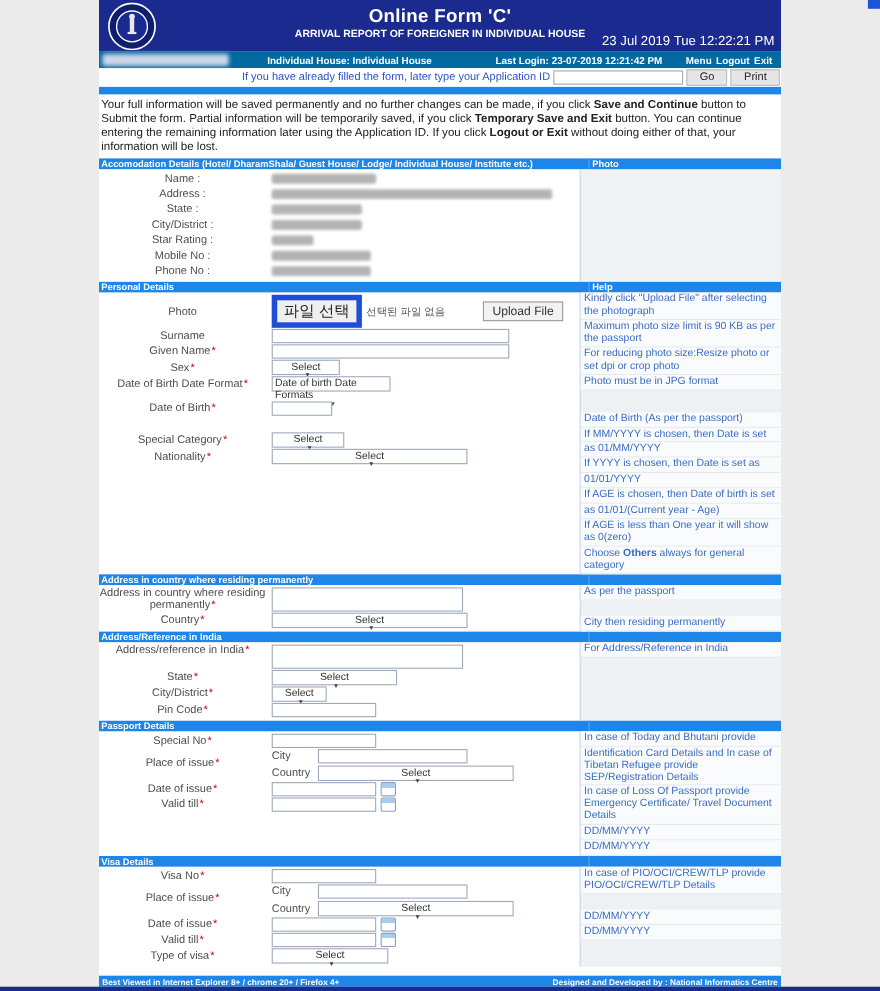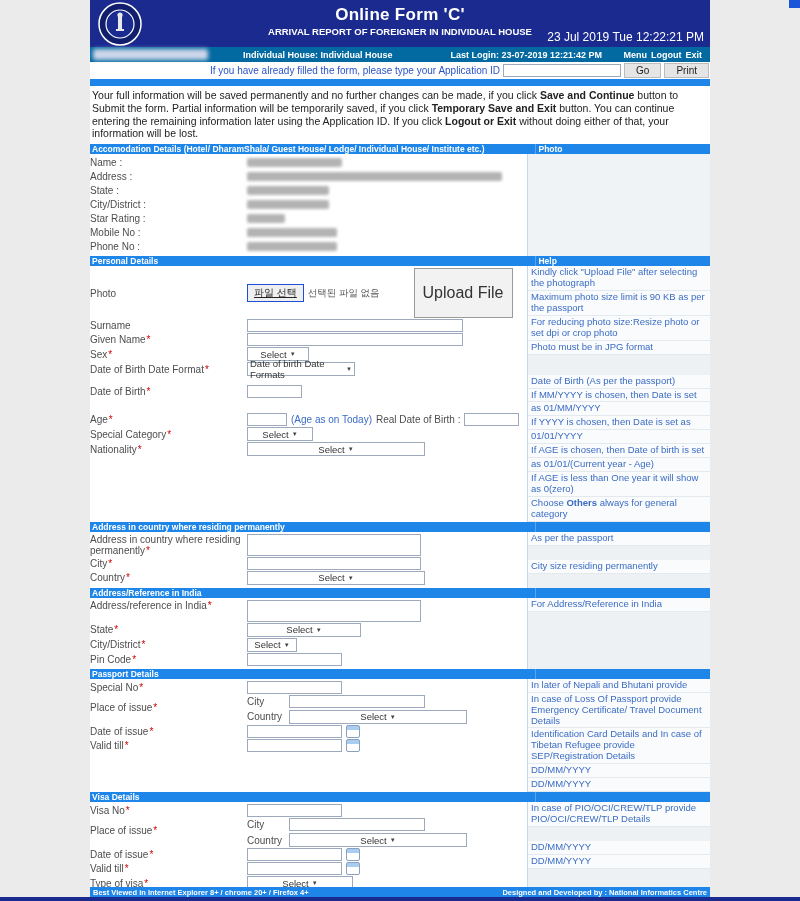--- a/index.html
+++ b/index.html
@@ -43,36 +43,36 @@
   .main { width:437px; background:#fff; padding:2px 0; }
   .helpcol { width:183px; background:#eef1f4; border-left:1px solid #c3d8ee; font-size:9.5px; color:#3a6cc4; }
   .photoarea { background:#f0f3f5; }
   .hl { padding:1px 3px; background:#fafbfc; border-bottom:1px solid #e4e9ee; line-height:1.15; }
   .hl .b { font-weight:bold; }
   .gap8 { height:8px; } .gap14 { height:14px; } .gap20 { height:20px; }
 
   
   .frow { display:flex; align-items:center; margin-bottom:1px; min-height:13px; font-size:10px; color:#4d4d4d; }
   .frow.top { align-items:flex-start; }
-  .flabel { width:157px; min-width:157px; text-align:left; padding-right:5px; }
+  .flabel { width:157px; min-width:157px; text-align:center; padding-right:5px; }
   .req { color:#d00000; margin-left:1px; }
   .ffield { flex:1; display:flex; align-items:center; gap:4px; flex-wrap:wrap; }
   .inp { height:13px; border:1px solid #9daabb; background:#fff; font-size:10px; padding:0 2px; }
   .ta { border:1px solid #9daabb; background:#fff; height:22px; resize:none; }
-  .sel { display:inline-flex; justify-content:center; align-items:center; height:14px; border:1px solid #9daabb; background:#fff; font-size:9.5px; color:#333; padding:0 2px; cursor:pointer; }
+  .sel { display:inline-flex; justify-content:flex-start; align-items:center; height:14px; border:1px solid #9daabb; background:#fff; font-size:9.5px; color:#333; padding:0 2px; cursor:pointer;flex-direction:column; }
   .arr { font-size:6px; color:#444; margin-left:3px; }
   .cal { display:inline-block; width:14px; height:13px; border:1px solid #8aa0c0; background:linear-gradient(#a9ccf1 0 4px, #fff 4px); border-radius:2px; cursor:pointer; }
   .blur { display:inline-block; height:9px; background:#b3b3b3; border-radius:2px; filter:blur(1.5px); }
   .note-blue { color:#3a6cc4; }
   .sub2 { display:flex; flex-direction:column; gap:2px; }
   .subrow { display:flex; align-items:center; gap:4px; }
   .sublab { width:38px; }
-  .filebtn { border:1px solid #1d4ed8; background:#efefef; font-size:10px; color:#222; padding:1px 6px; cursor:pointer;text-decoration:underline; }
+  .filebtn { border:5px solid #1d4ed8; background:#efefef; font-size:14px; color:#222; padding:1px 6px; cursor:pointer; }
   .filestatus { font-size:9.5px; color:#555; }
-  .btn { border:1px solid #9a9a9a; background:#f2f2f2; color:#333; font-size:16px; padding:15px 8px; cursor:pointer; }
+  .btn { border:1px solid #9a9a9a; background:#f2f2f2; color:#333; font-size:11px; padding:2px 8px; cursor:pointer; }
 
   
   .footer { position:absolute; left:90px; bottom:4px; width:620px; height:10px; background:#1e86e8; color:#fff; font-size:7.5px; font-weight:bold; display:flex; justify-content:space-between; align-items:center; padding:0 3px; }
   .bottomstrip { position:absolute; bottom:0; left:0; width:800px; height:4px; background:#1b2a8f; }
 </style>
 </head>
 <body>
 
 <div class="page">
   <div class="corner-artifact"></div>
@@ -101,21 +101,21 @@
       <span class="mb-context">Individual House: Individual House</span>
       <span class="mb-login">Last Login: 23-07-2019 12:21:42 PM</span>
       <span class="mb-right">
         <span class="mb-link">Menu</span>
         <span class="mb-link">Logout</span>
         <span class="mb-link">Exit</span>
       </span>
     </div>
 
     <div class="appidrow">
-      <span>If you have already filled the form, please type your Application ID</span>
+      <span>If you have already filled the form, later type your Application ID</span>
       <input class="appid-input" type="text" style="">
       <button class="cellbtn">Go</button>
       <button class="cellbtn">Print</button>
     </div>
     <div class="bluestrip"></div>
 
     <div class="instructions">
       <span>Your full information will be saved permanently and no further changes can be made, if you click </span><span class="b">Save and Continue</span><span> button to Submit the form. Partial information will be temporarily saved, if you click </span><span class="b">Temporary Save and Exit</span><span> button. You can continue entering the remaining information later using the Application ID. If you click </span><span class="b">Logout or Exit</span><span> without doing either of that, your information will be lost.</span>
     </div>
 
@@ -219,29 +219,20 @@
               </div>
             </div>
           <div class="gap8"></div>
           <div class="frow">
               <div class="flabel"><span>Date of Birth</span><span class="req">*</span></div>
               <div class="ffield">
                 <input class="inp" style="width: 55px;">
               </div>
             </div>
           <div class="gap14"></div>
-          <div class="frow">
-              <div class="flabel"><span>Age</span><span class="req">*</span></div>
-            <div class="ffield">
-              <input class="inp" style="width: 40px;">
-              <span class="note-blue">(Age as on Today)</span>
-              <span>Real Date of Birth :</span>
-              <input class="inp" style="width: 55px;">
-            </div>
-          </div>
           <div class="frow">
               <div class="flabel"><span>Special Category</span><span class="req">*</span></div>
               <div class="ffield">
                 <span class="sel" style="width:66px">
                   <span>Select</span>
                   <span class="arr">▼</span>
                 </span>
               </div>
             </div>
           <div class="frow">
@@ -280,39 +271,33 @@
       </div>
       <div class="secbody">
         <div class="main">
           <div class="frow top">
               <div class="flabel"><span>Address in country where residing permanently</span><span class="req">*</span></div>
               <div class="ffield">
                 <textarea class="ta" style="width: 174px;"></textarea>
               </div>
             </div>
           <div class="frow">
-              <div class="flabel"><span>City</span><span class="req">*</span></div>
-              <div class="ffield">
-                <input class="inp" style="width: 174px;">
-              </div>
-            </div>
-          <div class="frow">
               <div class="flabel"><span>Country</span><span class="req">*</span></div>
               <div class="ffield">
                 <span class="sel" style="width:178px">
                   <span>Select</span>
                   <span class="arr">▼</span>
                 </span>
               </div>
             </div>
         </div>
         <div class="helpcol">
           <div class="hl">As per the passport</div>
           <div class="gap14"></div>
-          <div class="hl">City size residing permanently</div>
+          <div class="hl">City then residing permanently</div>
         </div>
       </div>
     </div>
 
     <div>
       <div class="sechead">
         <div class="sh-left">Address/Reference in India</div>
         <div class="sh-right"></div>
       </div>
       <div class="secbody">
@@ -394,23 +379,23 @@
             </div>
           <div class="frow">
               <div class="flabel"><span>Valid till</span><span class="req">*</span></div>
               <div class="ffield">
                 <input class="inp" style="width: 95px;">
                 <span class="cal"></span>
               </div>
             </div>
         </div>
         <div class="helpcol">
-          <div class="hl">In later of Nepali and Bhutani provide</div>
+          <div class="hl">In case of Today and Bhutani provide</div>
+          <div class="hl">Identification Card Details and In case of Tibetan Refugee provide SEP/Registration Details</div>
           <div class="hl">In case of Loss Of Passport provide Emergency Certificate/ Travel Document Details</div>
-          <div class="hl">Identification Card Details and In case of Tibetan Refugee provide SEP/Registration Details</div>
           <div class="hl">DD/MM/YYYY</div>
           <div class="hl">DD/MM/YYYY</div>
         </div>
       </div>
     </div>
 
     <div>
       <div class="sechead">
         <div class="sh-left">Visa Details</div>
         <div class="sh-right"></div>

